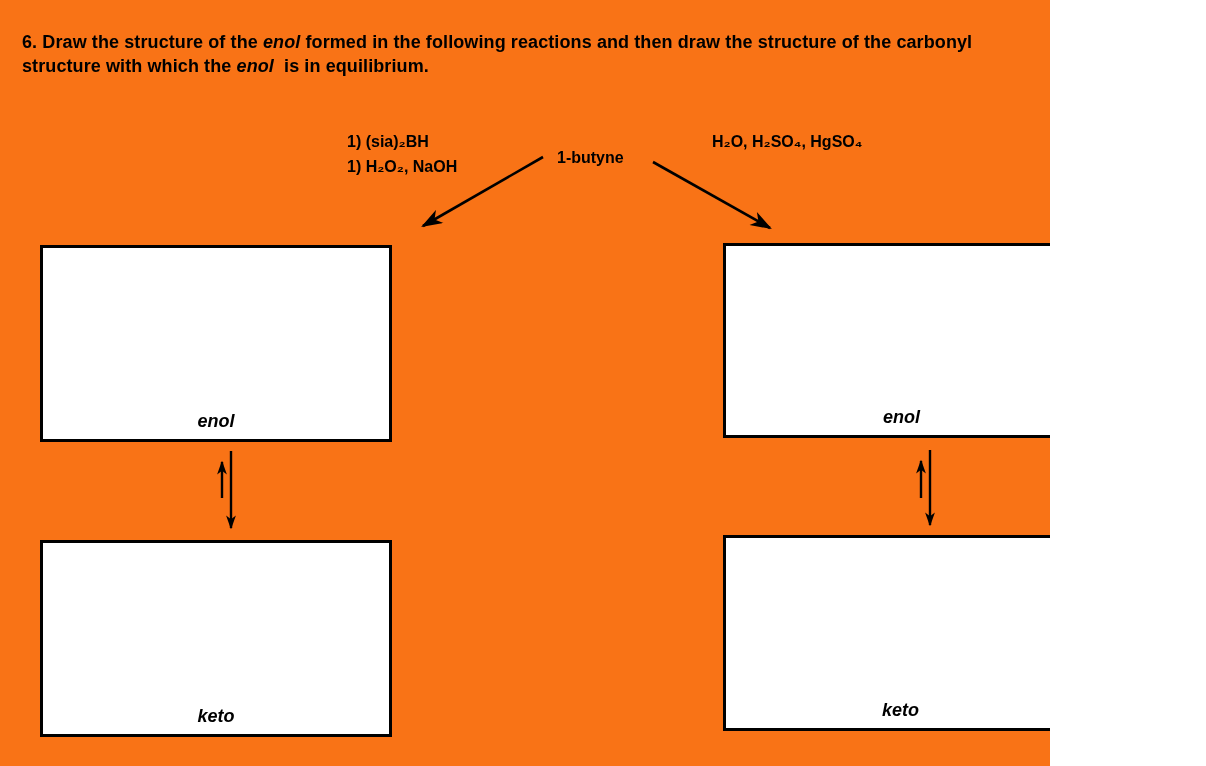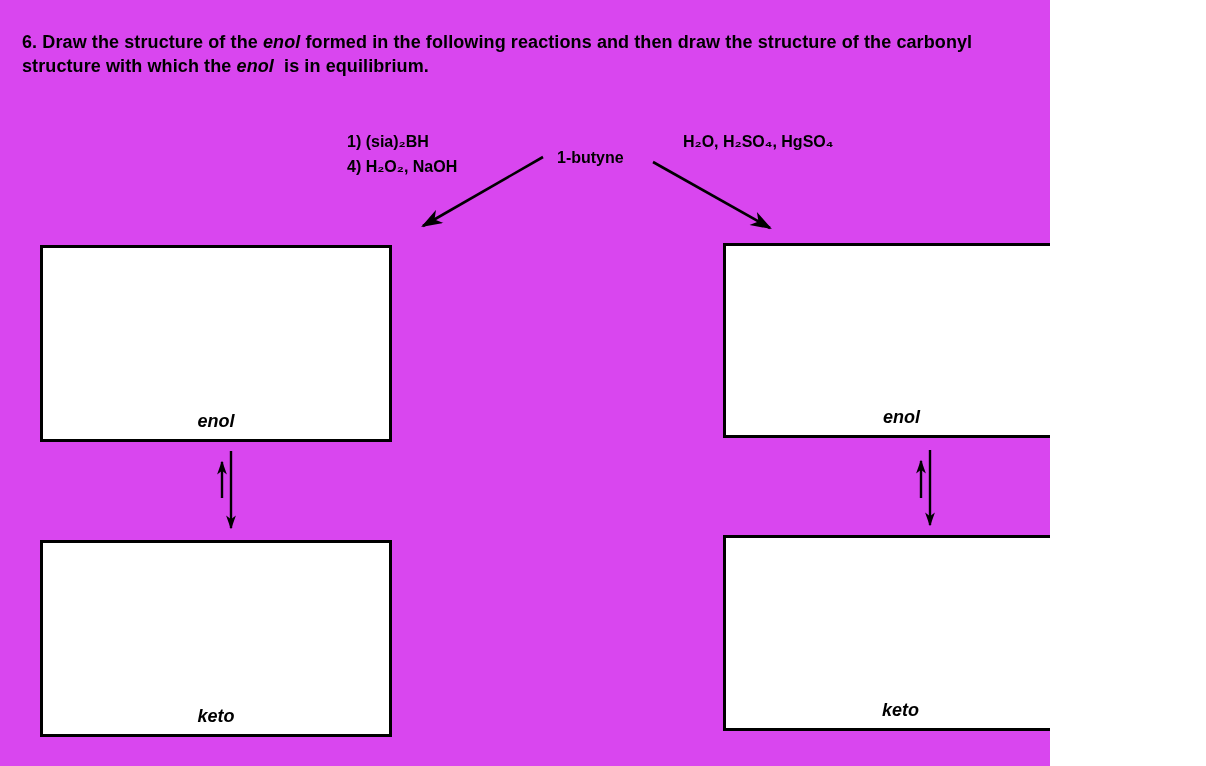--- a/index.html
+++ b/index.html
@@ -1,20 +1,20 @@
 <!DOCTYPE html>
 <html><head>
 <meta charset="utf-8">
 <style>
   html, body { margin: 0; padding: 0; background: #ffffff; }
   .page {
     position: relative;
     width: 1050px;
     height: 766px;
-    background: #d946ef;
+    background: #f97316;
     color: #000000;
     font-family: "Liberation Sans", "DejaVu Sans", sans-serif;
     overflow: hidden;
   }
   
   .question {
     position: absolute;
     left: 22px;
     top: 30px;
     width: 1160px;
@@ -29,21 +29,21 @@
   
   .rx-label {
     position: absolute;
     font-size: 16px;
     font-weight: bold;
     line-height: 25px;
     white-space: nowrap;
   }
   .reagents-left  { left: 347px; top: 129px; }
   .substrate      { left: 557px; top: 145px; }
-  .reagents-right { left: 683px; top: 129px; }
+  .reagents-right { left: 712px; top: 129px; }
 
   
   .box {
     position: absolute;
     border: 3px solid #000000;
     background: #ffffff;
     box-sizing: border-box;
   }
   .box-enol-left  { left: 40px;  top: 245px; width: 352px; height: 197px; }
   .box-keto-left  { left: 40px;  top: 540px; width: 352px; height: 197px; }
@@ -81,21 +81,21 @@
 
 <div class="page">
 
   <div class="question">
     <div><span>6. Draw the structure of the </span><em>enol</em><span> formed in the following reactions and then draw the structure of the carbonyl</span></div>
     <div><span>structure with which the </span><em class="em-gap">enol</em><span> is in equilibrium.</span></div>
   </div>
 
   <div class="rx-label reagents-left">
     <div>1) (sia)₂BH</div>
-    <div>4) H₂O₂, NaOH</div>
+    <div>1) H₂O₂, NaOH</div>
   </div>
 
   <div class="rx-label substrate">1-butyne</div>
 
   <div class="rx-label reagents-right">H₂O, H₂SO₄, HgSO₄</div>
 
   <svg class="arrow-svg diag-left" width="150" height="90" viewBox="0 0 150 90">
     <defs>
       <marker id="ah-big" viewBox="0 0 10 7" refX="9" refY="3.5" markerWidth="22" markerHeight="15" orient="auto" markerUnits="userSpaceOnUse">
         <path d="M0,0 L10,3.5 L0,7 L2.8,3.5 z" fill="#000000"></path>

